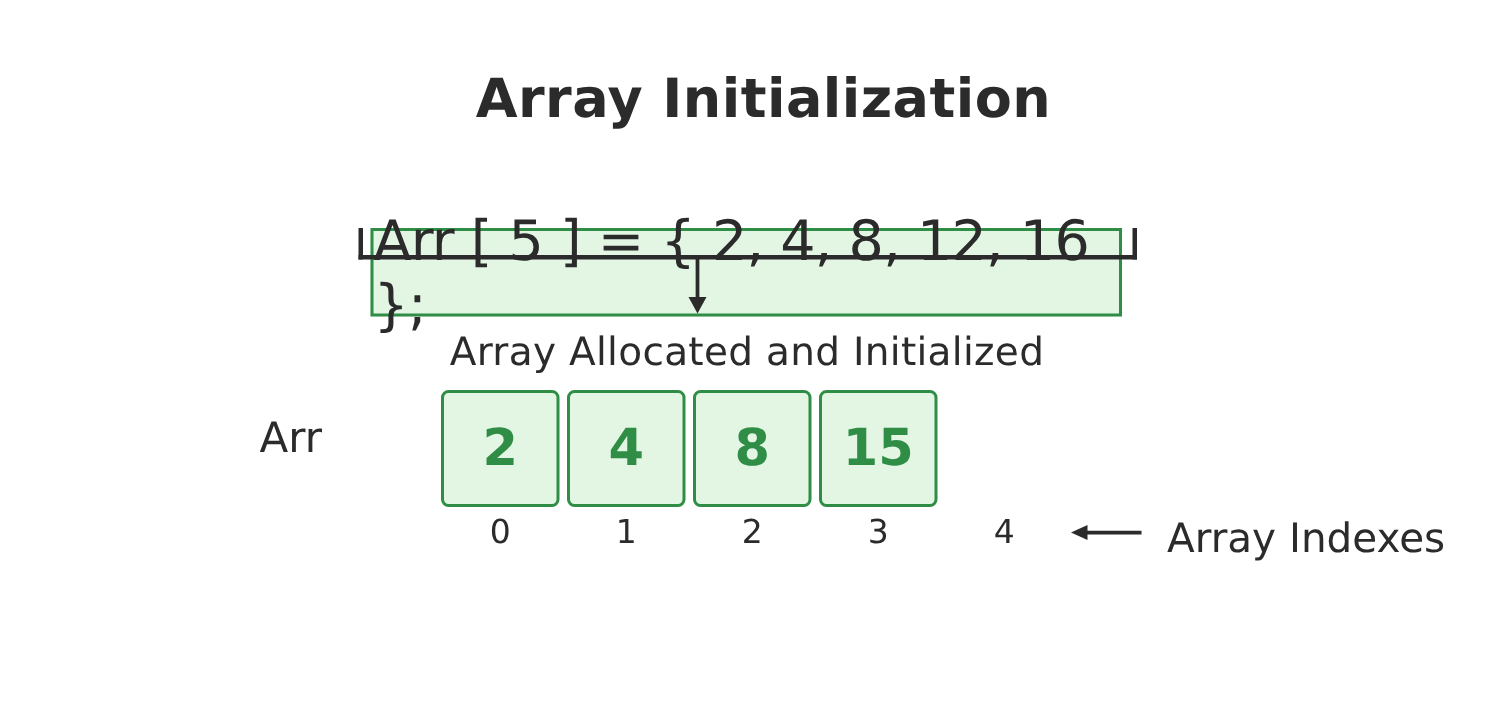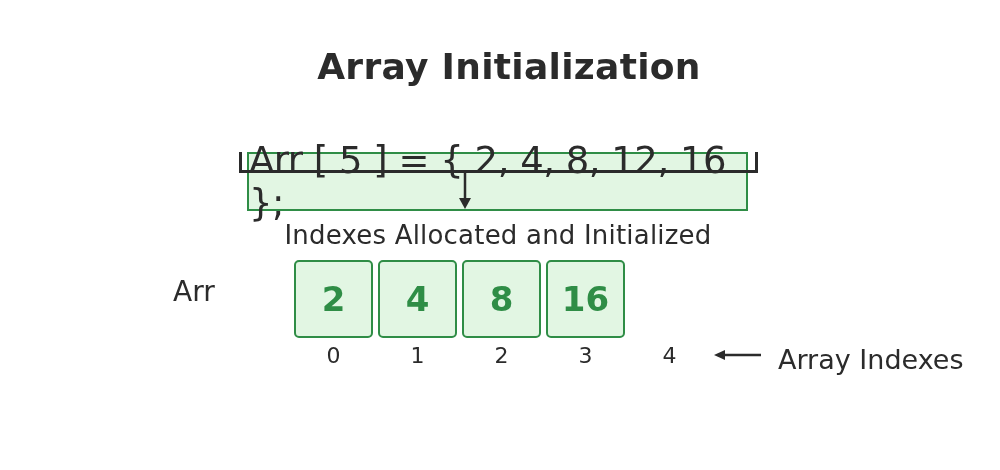--- a/index.html
+++ b/index.html
@@ -31,29 +31,29 @@
   <span>Arr [ 5 ] = { 2, 4, 8, 12, 16 };</span>
 </div>
 
 <div class="abs bracket"></div>
 
 <svg class="abs down-arrow" viewBox="0 0 20 38">
   <line x1="10" y1="0" x2="10" y2="28" stroke="#2b2b2b" stroke-width="2.5"></line>
   <polygon points="4,26 16,26 10,37" fill="#2b2b2b"></polygon>
 </svg>
 
-<div class="abs mem-label">Indexes Allocated and Initialized</div>
+<div class="abs mem-label">Array Allocated and Initialized</div>
 
 <div class="abs arr-label">Arr</div>
 
 <div class="abs cells">
   <div class="cell">2</div>
   <div class="cell">4</div>
   <div class="cell">8</div>
-  <div class="cell">16</div>
+  <div class="cell">15</div>
 </div>
 
 <div class="abs indexes">
   <div class="idx">0</div>
   <div class="idx">1</div>
   <div class="idx">2</div>
   <div class="idx">3</div>
   <div class="idx">4</div>
 </div>
 

